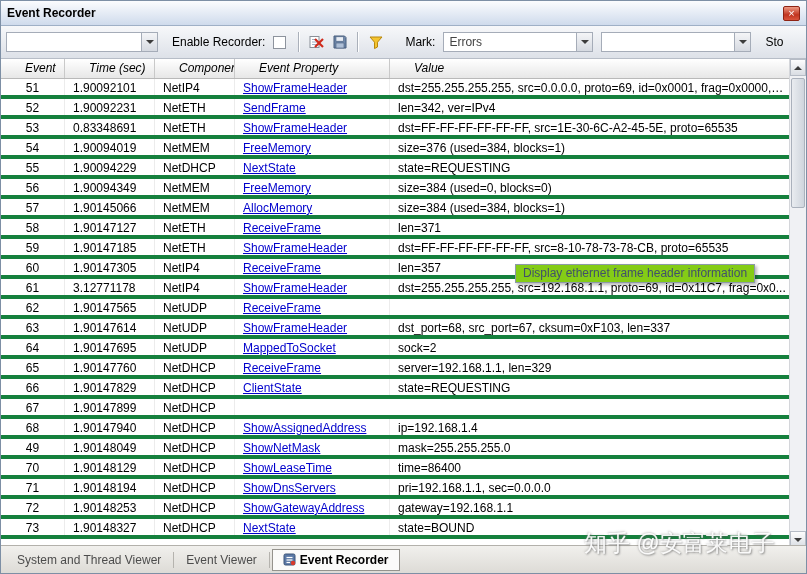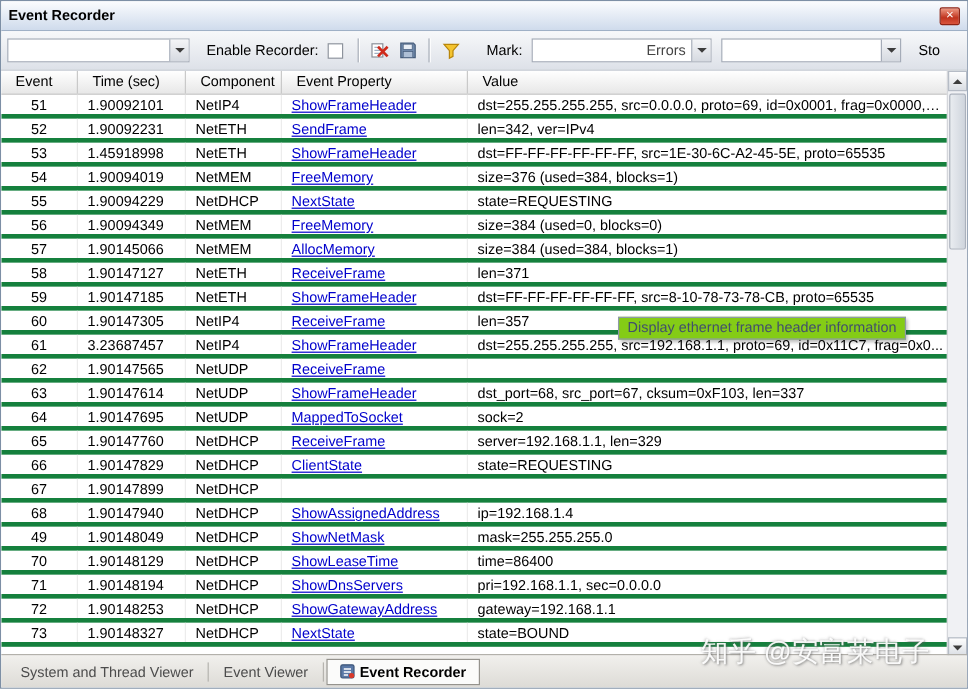--- a/index.html
+++ b/index.html
@@ -40,21 +40,21 @@
     display: flex; align-items: center;
     padding: 16px 5px;
     white-space: nowrap;
     overflow: hidden;
   }
   .combo {
     height: 20px; background: #fff;
     border: 1px solid #a5acb8;
     display: flex; align-items: center;
   }
-  .combo .combo-value { flex: 1; font-size: 12px; padding: 0 5px; color:#000; overflow:hidden;text-align:right; }
+  .combo .combo-value { flex: 1; font-size: 12px; padding: 0 5px; color:#000; overflow:hidden; }
   .combo .combo-arrow-btn {
     width: 16px; height: 100%;
     background: linear-gradient(#f4f5f7, #d6dae1);
     border-left: 1px solid #a5acb8;
     display: flex; align-items: center; justify-content: center;
   }
   .tri-down { width:0; height:0; border-left:4px solid transparent; border-right:4px solid transparent; border-top:4px solid #3c3c3c; }
   .tri-up   { width:0; height:0; border-left:4px solid transparent; border-right:4px solid transparent; border-bottom:4px solid #3c3c3c; }
 
   .tb-label { font-size: 12px; color: #000; }
@@ -78,22 +78,23 @@
   
   .table-area { position: relative; height: 489px; background: #fff; overflow: hidden; }
   .thead {
     display: flex; height: 20px;
     background: linear-gradient(#ffffff, #e7e7e7);
     border-bottom: 1px solid #b9b9b9;
     font-size: 12px; color:#000;
   }
   .thead .hcell {
     border-right: 1px solid #c9c9c9;
-    padding-left: 12px; line-height: 19px;
+    padding-left: 24px; line-height: 19px;
     overflow: hidden;
+    font-style: italic;
   }
   .trow { display: flex; height: 20px; border-bottom: 4px solid #15803d; background:#fff; }
   .cell {
     font-size: 12px; color:#000; line-height: 19px;
     border-right: 1px solid #ececec;
     padding-left: 8px;
     overflow: hidden; white-space: nowrap; text-overflow: ellipsis;
   }
   .c-event { width: 64px; }
   .trow .c-event { text-align: center; padding-left: 0; }
@@ -254,21 +255,21 @@
         </div>
         <div class="trow">
           <div class="cell c-event">52</div>
           <div class="cell c-time">1.90092231</div>
           <div class="cell c-comp">NetETH</div>
           <div class="cell c-prop"><a class="plink">SendFrame</a></div>
           <div class="cell c-value">len=342, ver=IPv4</div>
         </div>
         <div class="trow">
           <div class="cell c-event">53</div>
-          <div class="cell c-time">1.45918998</div>
+          <div class="cell c-time">0.83348691</div>
           <div class="cell c-comp">NetETH</div>
           <div class="cell c-prop"><a class="plink">ShowFrameHeader</a></div>
           <div class="cell c-value">dst=FF-FF-FF-FF-FF-FF, src=1E-30-6C-A2-45-5E, proto=65535</div>
         </div>
         <div class="trow">
           <div class="cell c-event">54</div>
           <div class="cell c-time">1.90094019</div>
           <div class="cell c-comp">NetMEM</div>
           <div class="cell c-prop"><a class="plink">FreeMemory</a></div>
           <div class="cell c-value">size=376 (used=384, blocks=1)</div>
@@ -310,21 +311,21 @@
         </div>
         <div class="trow">
           <div class="cell c-event">60</div>
           <div class="cell c-time">1.90147305</div>
           <div class="cell c-comp">NetIP4</div>
           <div class="cell c-prop"><a class="plink">ReceiveFrame</a></div>
           <div class="cell c-value">len=357</div>
         </div>
         <div class="trow">
           <div class="cell c-event">61</div>
-          <div class="cell c-time">3.23687457</div>
+          <div class="cell c-time">3.12771178</div>
           <div class="cell c-comp">NetIP4</div>
           <div class="cell c-prop"><a class="plink">ShowFrameHeader</a></div>
           <div class="cell c-value">dst=255.255.255.255, src=192.168.1.1, proto=69, id=0x11C7, frag=0x0...</div>
         </div>
         <div class="trow">
           <div class="cell c-event">62</div>
           <div class="cell c-time">1.90147565</div>
           <div class="cell c-comp">NetUDP</div>
           <div class="cell c-prop"><a class="plink">ReceiveFrame</a></div>
         </div>

